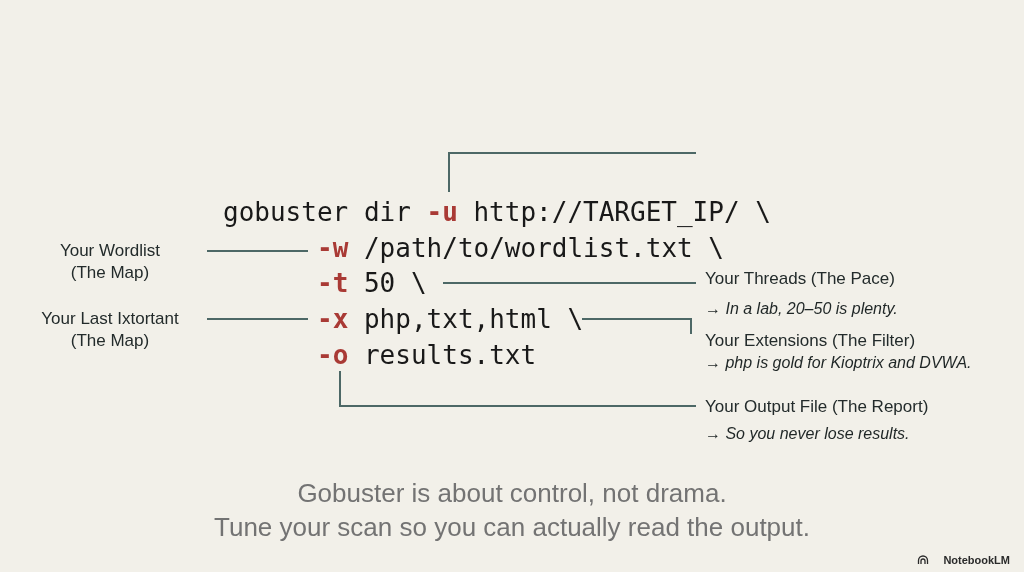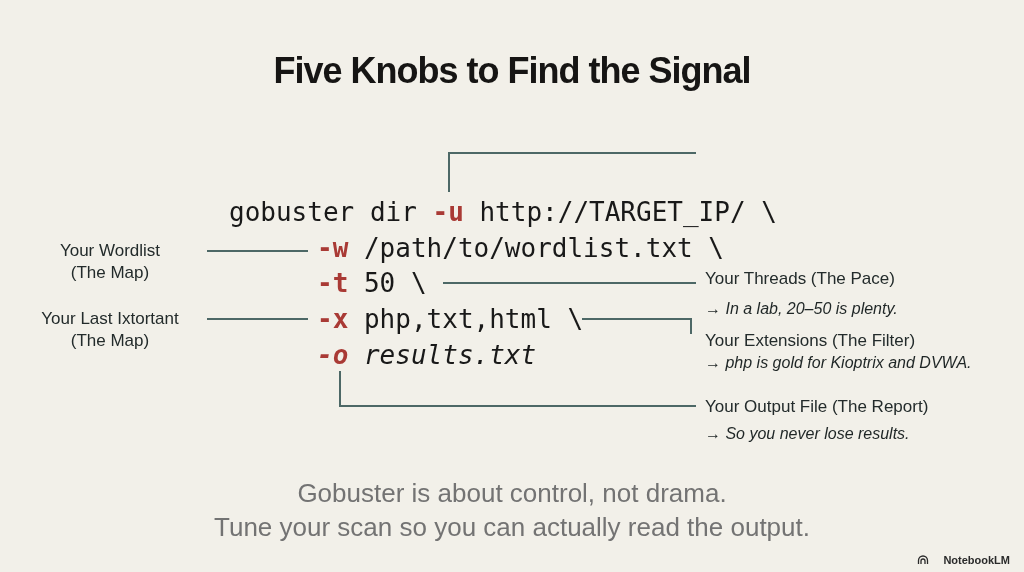--- a/index.html
+++ b/index.html
@@ -23,25 +23,25 @@
   }
   .cmd-line{
     position:absolute;
     font-family:"DejaVu Sans Mono","Liberation Mono",monospace;
     font-size:26px;
     line-height:30px;
     white-space:pre;
     color:#191919;
   }
   .flag{color:#a93a35;font-weight:bold;}
-  .line1{left:229px;top:197px;}
+  .line1{left:223px;top:197px;}
   .line2{left:317px;top:233px;}
   .line3{left:317px;top:268px;}
   .line4{left:317px;top:304px;}
-  .line5{left:317px;top:340px;font-style:italic;}
+  .line5{left:317px;top:340px;}
   .connector{position:absolute;background:#4d6866;}
   .lbl{
     position:absolute;
     font-size:17px;
     font-weight:500;
     color:#232b2b;
     line-height:22px;
     white-space:nowrap;
   }
   .lbl.note{font-style:italic;font-size:16px;font-weight:400;color:#1f2626;}
@@ -56,21 +56,20 @@
     display:flex;align-items:center;gap:14px;
     font-size:11px;font-weight:600;color:#2a2a2a;
   }
   .watermark svg{display:block;}
 </style>
 </head>
 <body>
 
 <div class="canvas">
 
-  <h1 class="title">Five Knobs to Find the Signal</h1>
 
   <div class="cmd-line line1"><span>gobuster dir </span><span class="flag">-u</span><span> http://TARGET_IP/ \</span></div>
   <div class="cmd-line line2"><span class="flag">-w</span><span> /path/to/wordlist.txt \</span></div>
   <div class="cmd-line line3"><span class="flag">-t</span><span> 50 \</span></div>
   <div class="cmd-line line4"><span class="flag">-x</span><span> php,txt,html \</span></div>
   <div class="cmd-line line5"><span class="flag">-o</span><span> results.txt</span></div>
 
   <div class="connector" style="left:448px;top:152px;width:248px;height:2px;"></div>
   <div class="connector" style="left:448px;top:152px;width:2px;height:40px;"></div>
 

